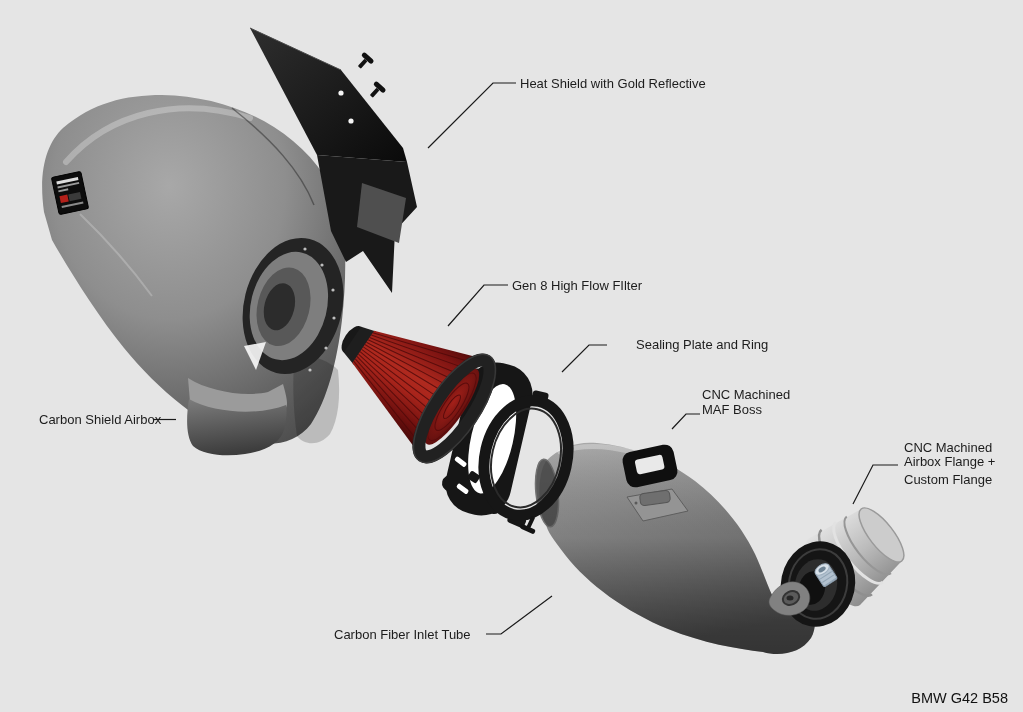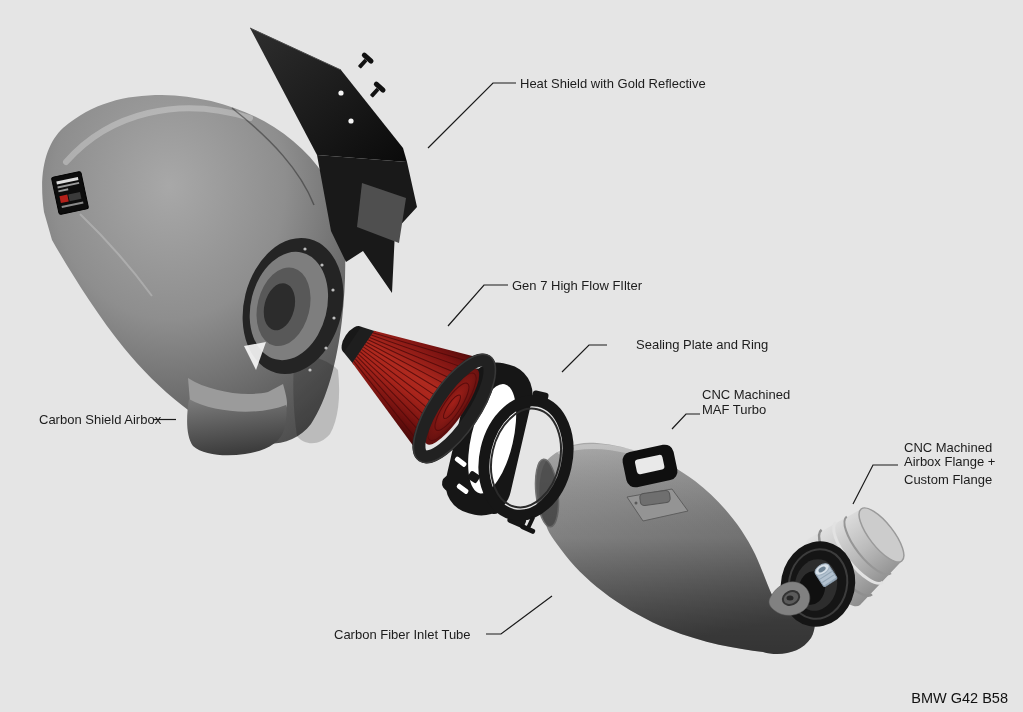--- a/index.html
+++ b/index.html
@@ -260,27 +260,27 @@
     <polyline points="562,372 589,345 607,345"></polyline>
     <polyline points="672,429 686,414 700,414"></polyline>
     <line x1="154" y1="419.5" x2="176" y2="419.5"></line>
     <polyline points="853,504 873,465 898,465"></polyline>
     <polyline points="486,634 501,634 552,596"></polyline>
   </g>
 </svg>
 
   <div class="callout" style="left:520px;top:76px">Heat Shield with Gold Reflective</div>
 
-  <div class="callout" style="left:512px;top:278px">Gen 7 High Flow FIlter</div>
+  <div class="callout" style="left:512px;top:278px">Gen 8 High Flow FIlter</div>
 
   <div class="callout" style="left:636px;top:337px">Sealing Plate and Ring</div>
 
   <div class="callout" style="left:702px;top:387px">
     <span class="cline">CNC Machined</span>
-    <span class="cline">MAF Turbo</span>
+    <span class="cline">MAF Boss</span>
   </div>
 
   <div class="callout" style="left:39px;top:412px">Carbon Shield Airbox</div>
 
   <div class="callout" style="left:904px;top:441px;line-height:14px">
     <span class="cline">CNC Machined</span>
     <span class="cline">Airbox Flange +</span>
     <span class="cline gap-top">Custom Flange</span>
   </div>
 

